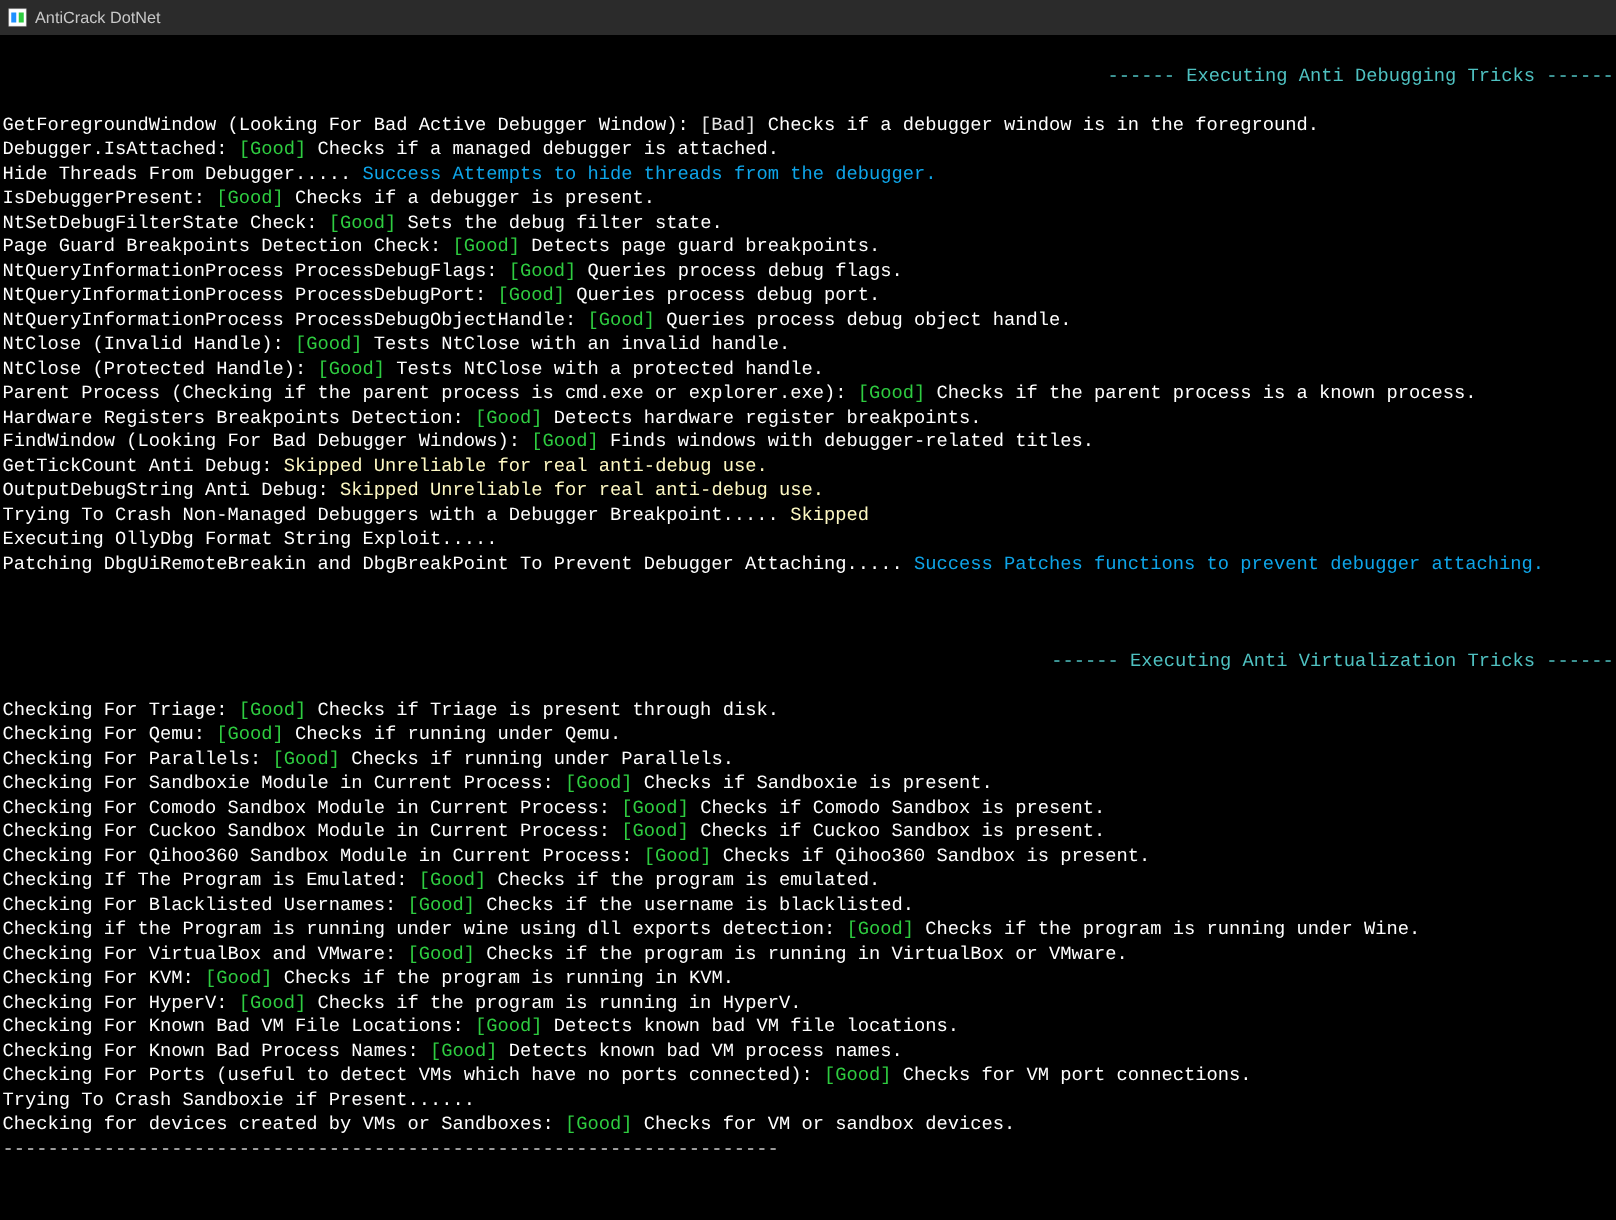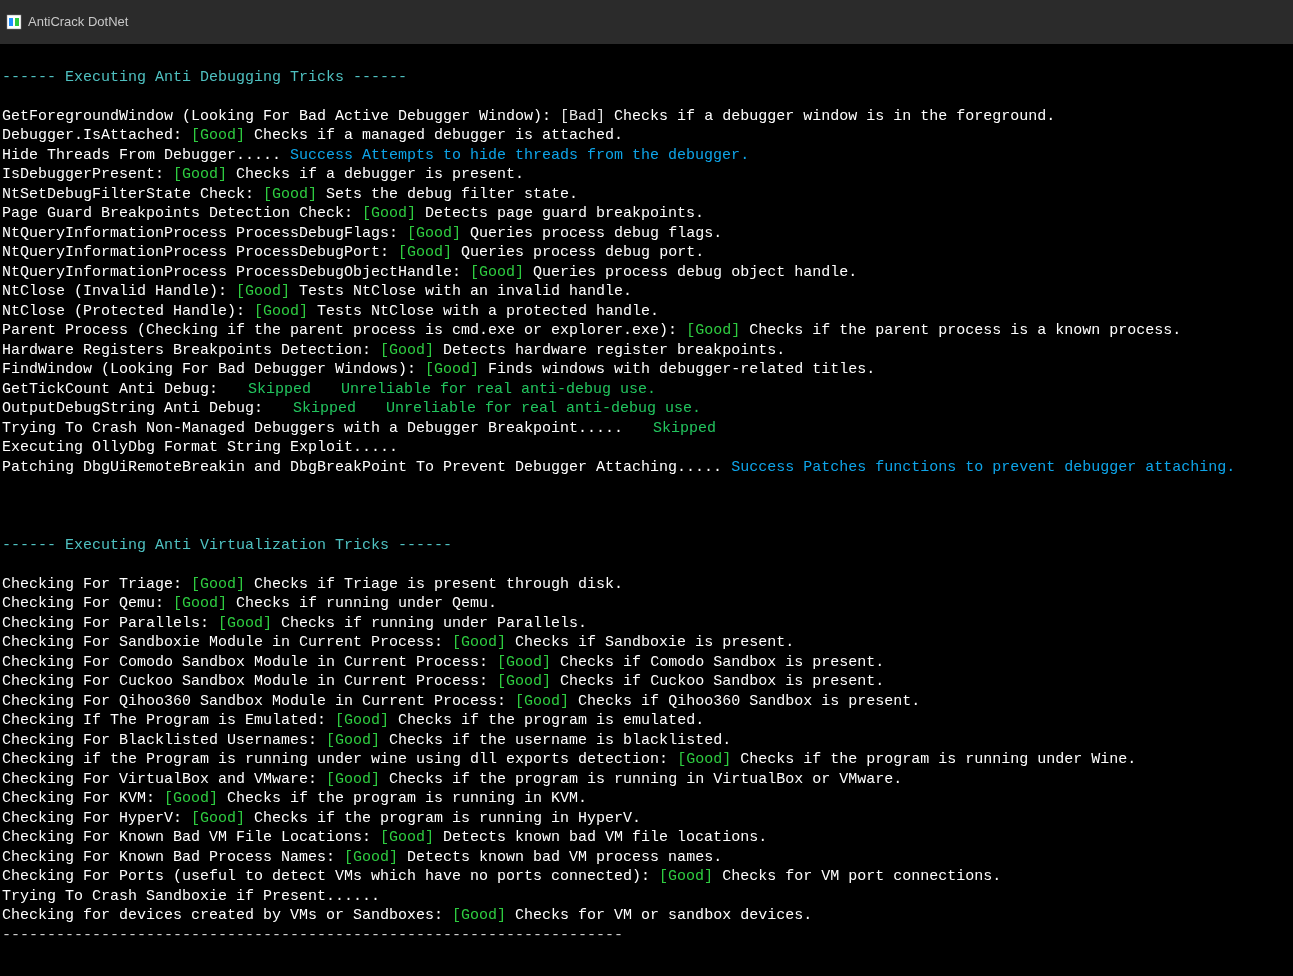--- a/index.html
+++ b/index.html
@@ -8,21 +8,21 @@
     font-family: 'Consolas', 'Courier New', monospace;
     font-size: 15px;
     line-height: 1.3;
     color: #fff;
     width: 1293px;
     height: 976px;
     overflow: hidden;
   }
   .titlebar {
     background: #2b2b2b;
-    height: 44px;
+    height: 28px;
     display: flex;
     align-items: center;
     padding: 0 6px;
     color: #c8c8c8;
     font-family: 'Segoe UI', Arial, sans-serif;
     font-size: 13px;
   }
   .titlebar-icon {
     width: 16px;
     height: 16px;
@@ -30,25 +30,25 @@
     display: inline-flex;
     align-items: center;
     justify-content: center;
   }
   .console {
     padding: 4px 2px 2px 2px;
     white-space: pre-wrap;
     color: #cccccc;
   }
   .line { display: block; }
-  .header { color: #4fc1c1; }
+  .header { color: #4fc1c1; text-align: right; }
   .white { color: #ffffff; }
   .good { color: #2ecc40; }
   .bad { color: #e5e5e5; }
-  .skipped { color: #22c55e; margin-left: 21px; }
+  .skipped { color: #fef9c3; }
   .success { color: #0ea5e9; }
   .sep { color: #cccccc; }
 </style>
 </head>
 <body>
 
 <div class="titlebar">
   <span class="titlebar-icon">
     <svg width="16" height="16" viewBox="0 0 16 16">
       <rect x="1" y="1" width="14" height="14" fill="#fff" stroke="#888" stroke-width="0.5"></rect>

